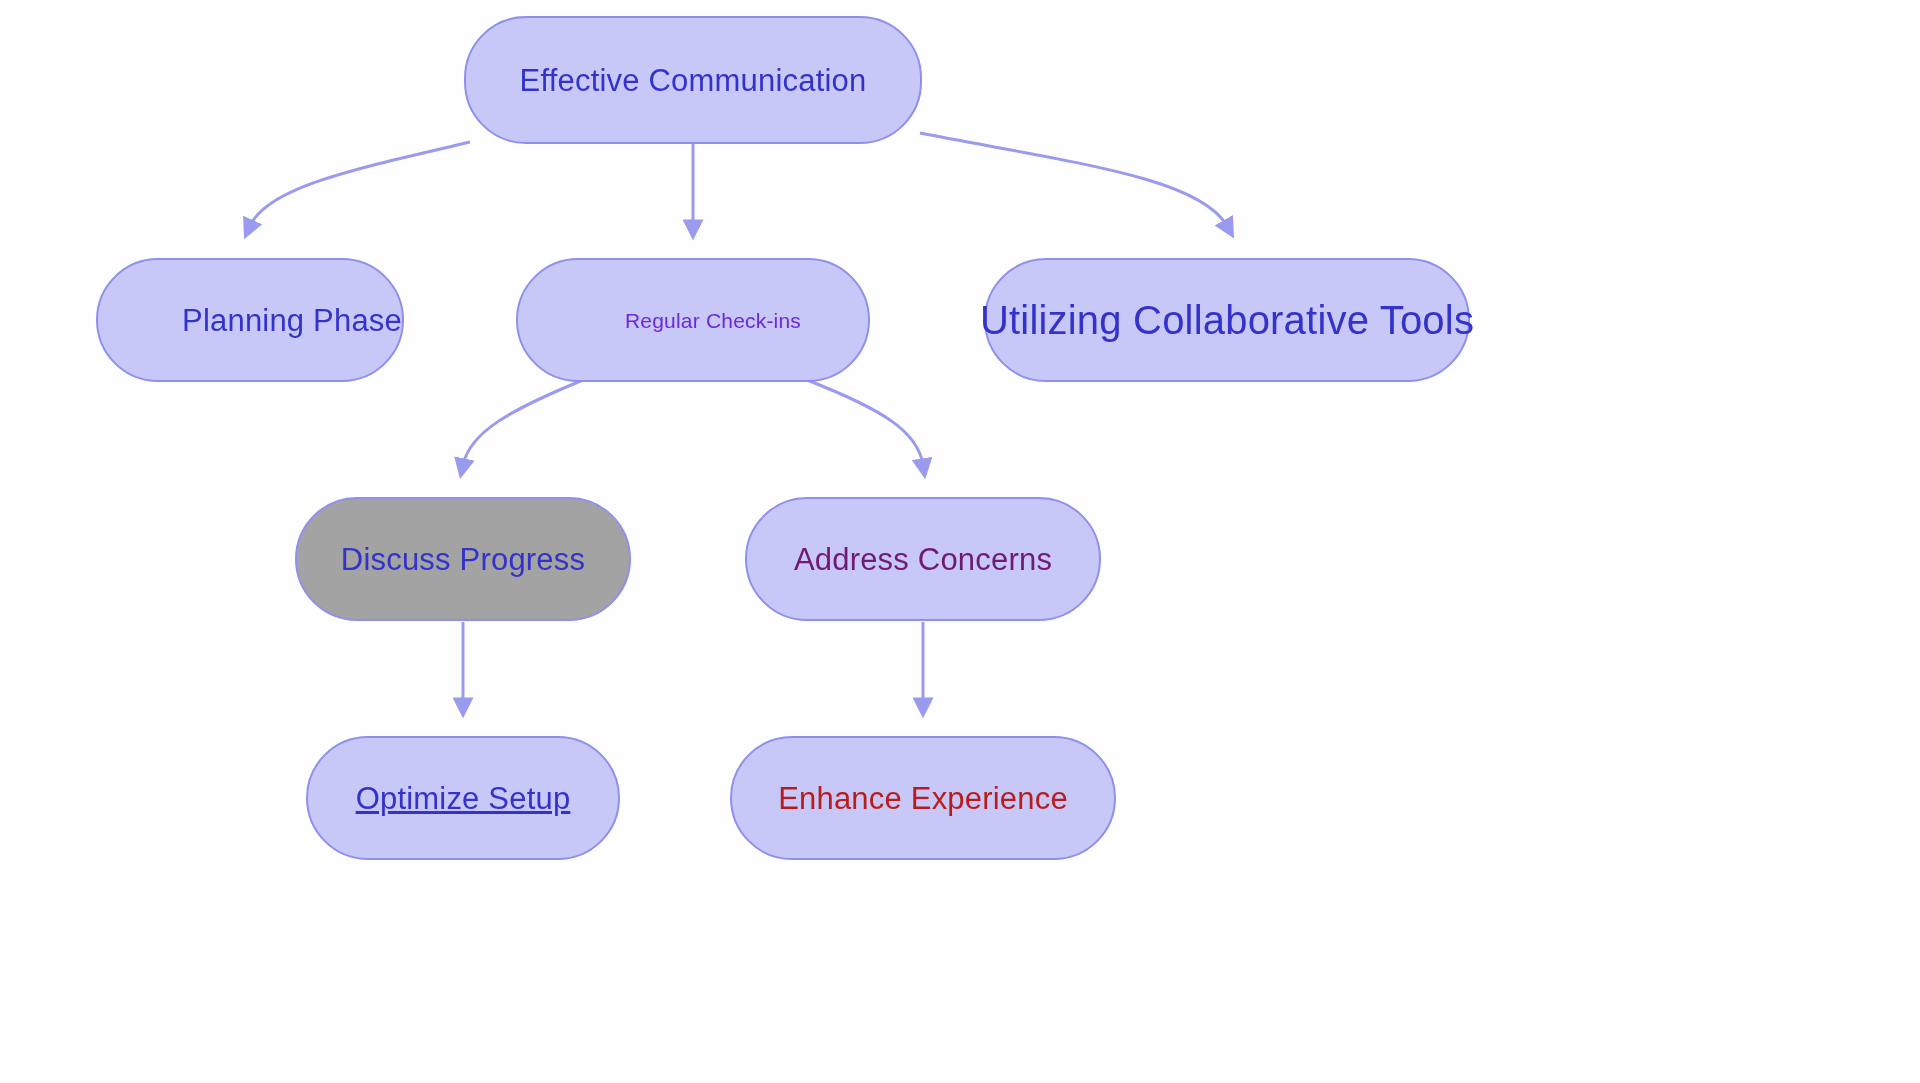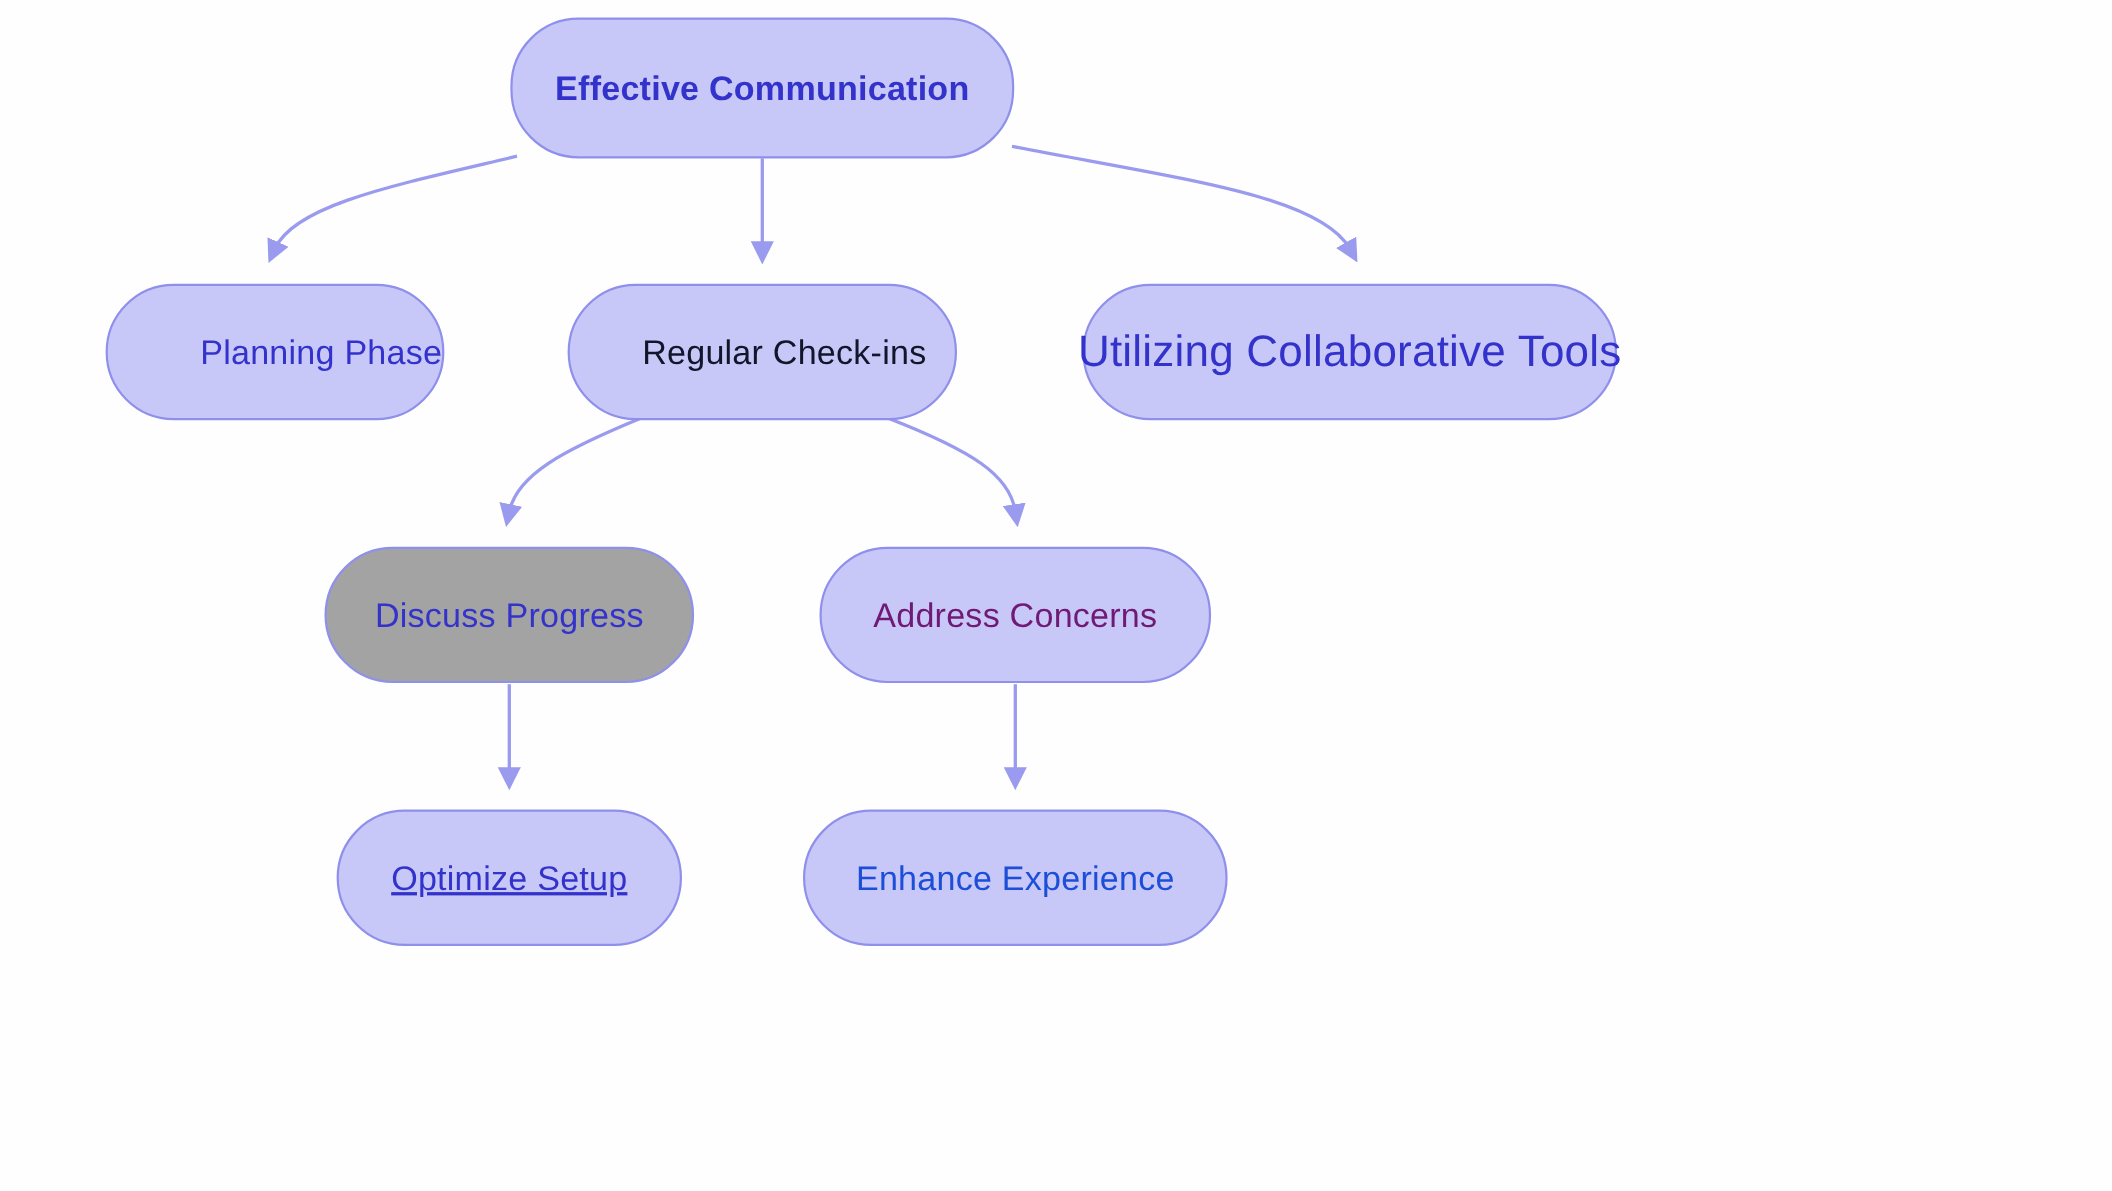--- a/index.html
+++ b/index.html
@@ -68,38 +68,38 @@
         <path d="M 920 133 C 1075 163 1200 178 1227 226" fill="none" stroke="#9a9aee" stroke-width="3" stroke-linecap="butt" marker-end="url(#arrowhead)"></path>
         <path d="M 583 380 C 510 410 470 432 463 465" fill="none" stroke="#9a9aee" stroke-width="3" stroke-linecap="butt" marker-end="url(#arrowhead)"></path>
         <path d="M 807 380 C 884 410 918 432 923 465" fill="none" stroke="#9a9aee" stroke-width="3" stroke-linecap="butt" marker-end="url(#arrowhead)"></path>
         <path d="M 463 622 L 463 704" fill="none" stroke="#9a9aee" stroke-width="3" stroke-linecap="butt" marker-end="url(#arrowhead)"></path>
         <path d="M 923 622 L 923 704" fill="none" stroke="#9a9aee" stroke-width="3" stroke-linecap="butt" marker-end="url(#arrowhead)"></path>
       </g>
   </svg>
 
   <div id="node-layer">
       <div class="node" style="left: 693px; top: 80px; width: 458px; height: 128px; background: rgb(200, 200, 248); border-color: rgb(143, 143, 236); border-width: 2px; border-radius: 62px;">
-        <span class="node-label" style="color: rgb(51, 51, 204); font-size: 31px; font-weight: bold;">Effective Communication</span>
+        <span class="node-label" style="color: rgb(51, 51, 204); font-size: 31px;">Effective Communication</span>
       </div>
       <div class="node" style="left: 250px; top: 320px; width: 308px; height: 124px; background: rgb(200, 200, 248); border-color: rgb(143, 143, 236); border-width: 2px; border-radius: 62px; justify-content: flex-end;">
         <span class="node-label" style="color: rgb(51, 51, 204); font-size: 31px;">Planning Phase</span>
       </div>
       <div class="node" style="left: 693px; top: 320px; width: 354px; height: 124px; background: rgb(200, 200, 248); border-color: rgb(143, 143, 236); border-width: 2px; border-radius: 62px;">
-        <span class="node-label" style="color: #0f172a; font-size: 31px; margin-left: 40px;">Regular Check-ins</span>
+        <span class="node-label" style="color: #6d28d9; font-size: 21px; margin-left: 40px;">Regular Check-ins</span>
       </div>
       <div class="node" style="left: 1227px; top: 320px; width: 486px; height: 124px; background: rgb(200, 200, 248); border-color: rgb(143, 143, 236); border-width: 2px; border-radius: 62px;">
         <span class="node-label" style="color: rgb(51, 51, 204); font-size: 40px;">Utilizing Collaborative Tools</span>
       </div>
       <div class="node" style="left: 463px; top: 559px; width: 336px; height: 124px; background: #a3a3a3; border-color: rgb(143, 143, 236); border-width: 2px; border-radius: 62px;">
         <span class="node-label" style="color: rgb(51, 51, 204); font-size: 31px;">Discuss Progress</span>
       </div>
       <div class="node" style="left: 923px; top: 559px; width: 356px; height: 124px; background: rgb(200, 200, 248); border-color: rgb(143, 143, 236); border-width: 2px; border-radius: 62px;">
         <span class="node-label" style="color: #701a75; font-size: 31px;">Address Concerns</span>
       </div>
       <div class="node" style="left: 463px; top: 798px; width: 314px; height: 124px; background: rgb(200, 200, 248); border-color: rgb(143, 143, 236); border-width: 2px; border-radius: 62px;">
         <span class="node-label" style="color: rgb(51, 51, 204); font-size: 31px; text-decoration: underline;">Optimize Setup</span>
       </div>
       <div class="node" style="left: 923px; top: 798px; width: 386px; height: 124px; background: rgb(200, 200, 248); border-color: rgb(143, 143, 236); border-width: 2px; border-radius: 62px;">
-        <span class="node-label" style="color: #1d4ed8; font-size: 31px;">Enhance Experience</span>
+        <span class="node-label" style="color: #b91c1c; font-size: 31px;">Enhance Experience</span>
       </div>
     </div>
 
 </div>
 
 </body></html>

